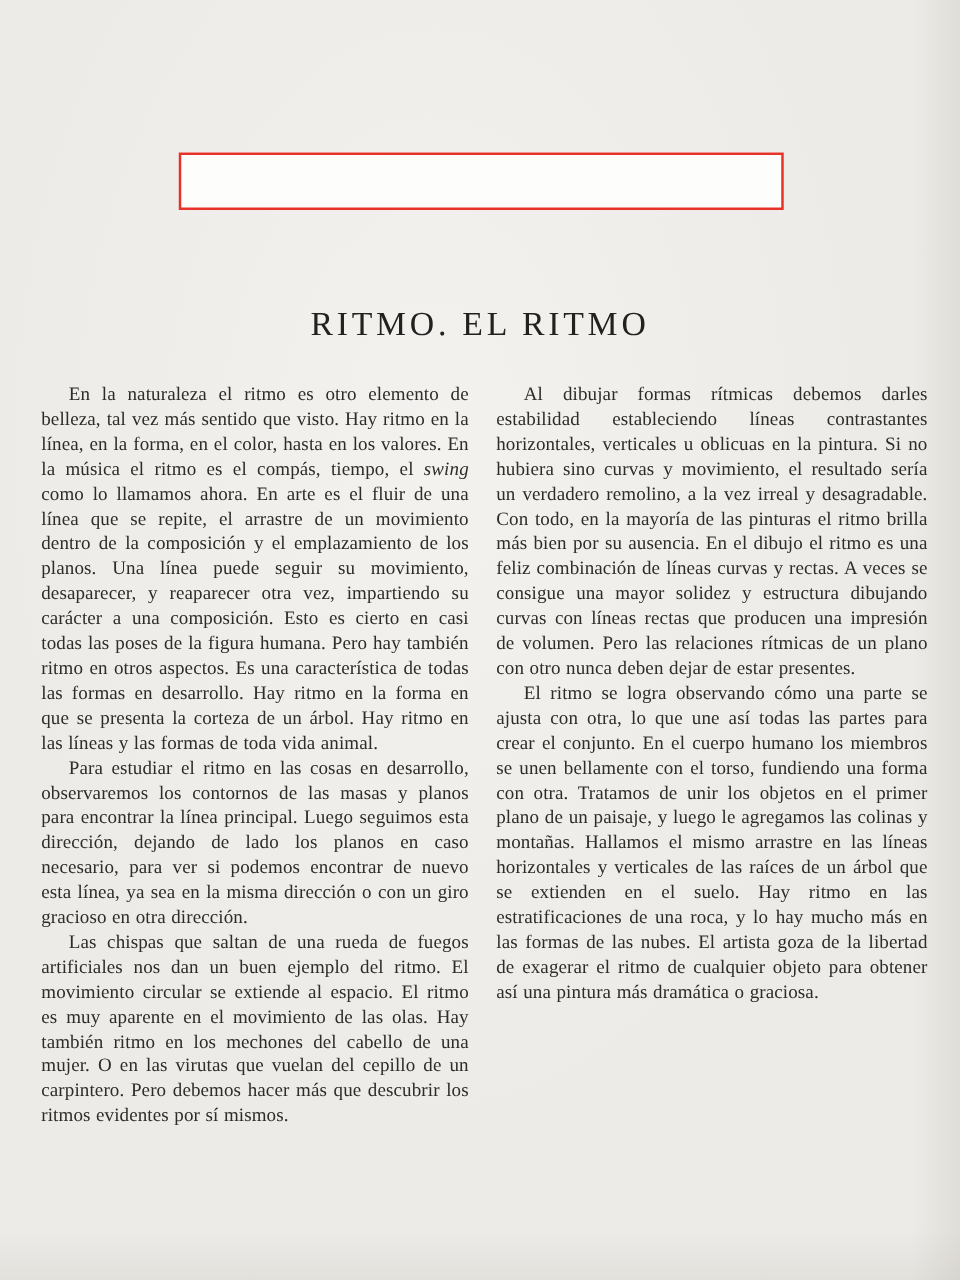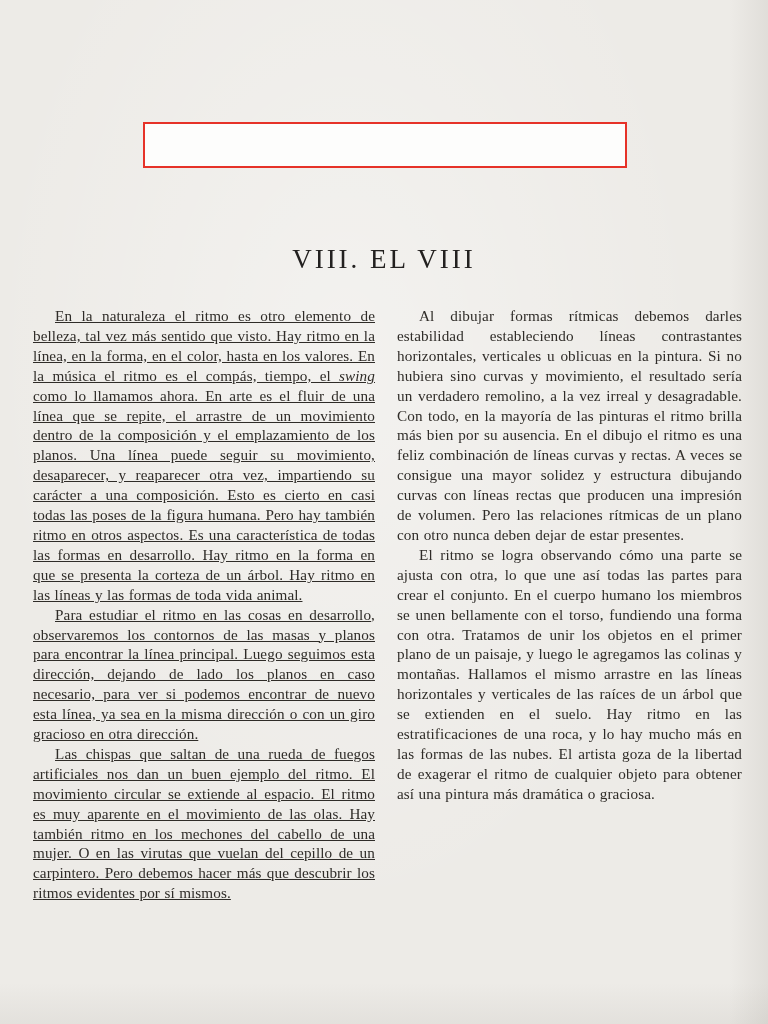--- a/index.html
+++ b/index.html
@@ -48,39 +48,39 @@
     display: flex;
     gap: 22px;
   }
   .column {
     font-size: 15.2px;
     line-height: 19.9px;
     text-align: justify;
     letter-spacing: 0.1px;
     word-spacing: 0.5px;
   }
-  .column.left  { width: 342px; text-decoration: underline; }
+  .column.left  { width: 342px; }
   .column.right { width: 345px; }
   .column p {
     margin: 0;
     padding: 0;
   }
   .column p.indent {
     text-indent: 22px;
   }
   .it {
     font-style: italic;
   }
 </style>
 </head>
 <body>
 
 <div class="redaction-box"></div>
 
-<h1 class="page-title">VIII. EL VIII</h1>
+<h1 class="page-title">RITMO. EL RITMO</h1>
 
 <div class="columns">
   <div class="column left">
       <p class="indent"><span>En la naturaleza el ritmo es otro elemento de belleza, tal vez más sentido que visto. Hay ritmo en la línea, en la forma, en el color, hasta en los valores. En la música el ritmo es el compás, tiempo, el </span><span class="it">swing</span><span> como lo llamamos ahora. En arte es el fluir de una línea que se repite, el arrastre de un movimiento dentro de la composición y el emplazamiento de los planos. Una línea puede seguir su movimiento, desaparecer, y reaparecer otra vez, impartiendo su carácter a una composición. Esto es cierto en casi todas las poses de la figura humana. Pero hay también ritmo en otros aspectos. Es una característica de todas las formas en desarrollo. Hay ritmo en la forma en que se presenta la corteza de un árbol. Hay ritmo en las líneas y las formas de toda vida animal.</span></p>
       <p class="indent"><span>Para estudiar el ritmo en las cosas en desarrollo, observaremos los contornos de las masas y planos para encontrar la línea principal. Luego seguimos esta dirección, dejando de lado los planos en caso necesario, para ver si podemos encontrar de nuevo esta línea, ya sea en la misma dirección o con un giro gracioso en otra dirección.</span></p>
       <p class="indent"><span>Las chispas que saltan de una rueda de fuegos artificiales nos dan un buen ejemplo del ritmo. El movimiento circular se extiende al espacio. El ritmo es muy aparente en el movimiento de las olas. Hay también ritmo en los mechones del cabello de una mujer. O en las virutas que vuelan del cepillo de un carpintero. Pero debemos hacer más que descubrir los ritmos evidentes por sí mismos.</span></p>
     </div>
   <div class="column right">
       <p class="indent"><span>Al dibujar formas rítmicas debemos darles estabilidad estableciendo líneas contrastantes horizontales, verticales u oblicuas en la pintura. Si no hubiera sino curvas y movimiento, el resultado sería un verdadero remolino, a la vez irreal y desagradable. Con todo, en la mayoría de las pinturas el ritmo brilla más bien por su ausencia. En el dibujo el ritmo es una feliz combinación de líneas curvas y rectas. A veces se consigue una mayor solidez y estructura dibujando curvas con líneas rectas que producen una impresión de volumen. Pero las relaciones rítmicas de un plano con otro nunca deben dejar de estar presentes.</span></p>
       <p class="indent"><span>El ritmo se logra observando cómo una parte se ajusta con otra, lo que une así todas las partes para crear el conjunto. En el cuerpo humano los miembros se unen bellamente con el torso, fundiendo una forma con otra. Tratamos de unir los objetos en el primer plano de un paisaje, y luego le agregamos las colinas y montañas. Hallamos el mismo arrastre en las líneas horizontales y verticales de las raíces de un árbol que se extienden en el suelo. Hay ritmo en las estratificaciones de una roca, y lo hay mucho más en las formas de las nubes. El artista goza de la libertad de exagerar el ritmo de cualquier objeto para obtener así una pintura más dramática o graciosa.</span></p>

